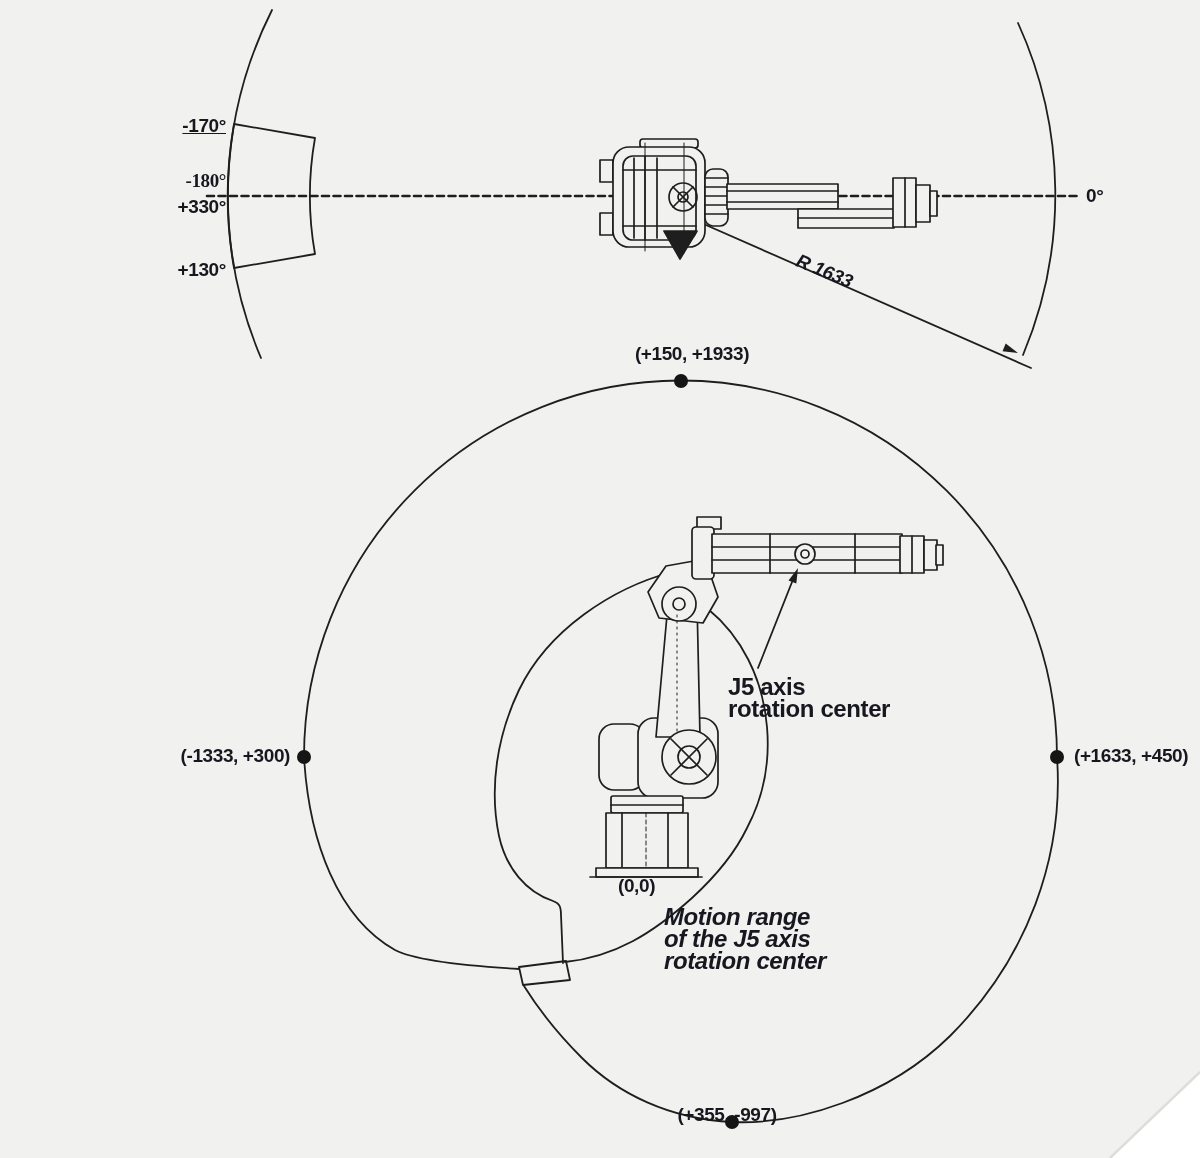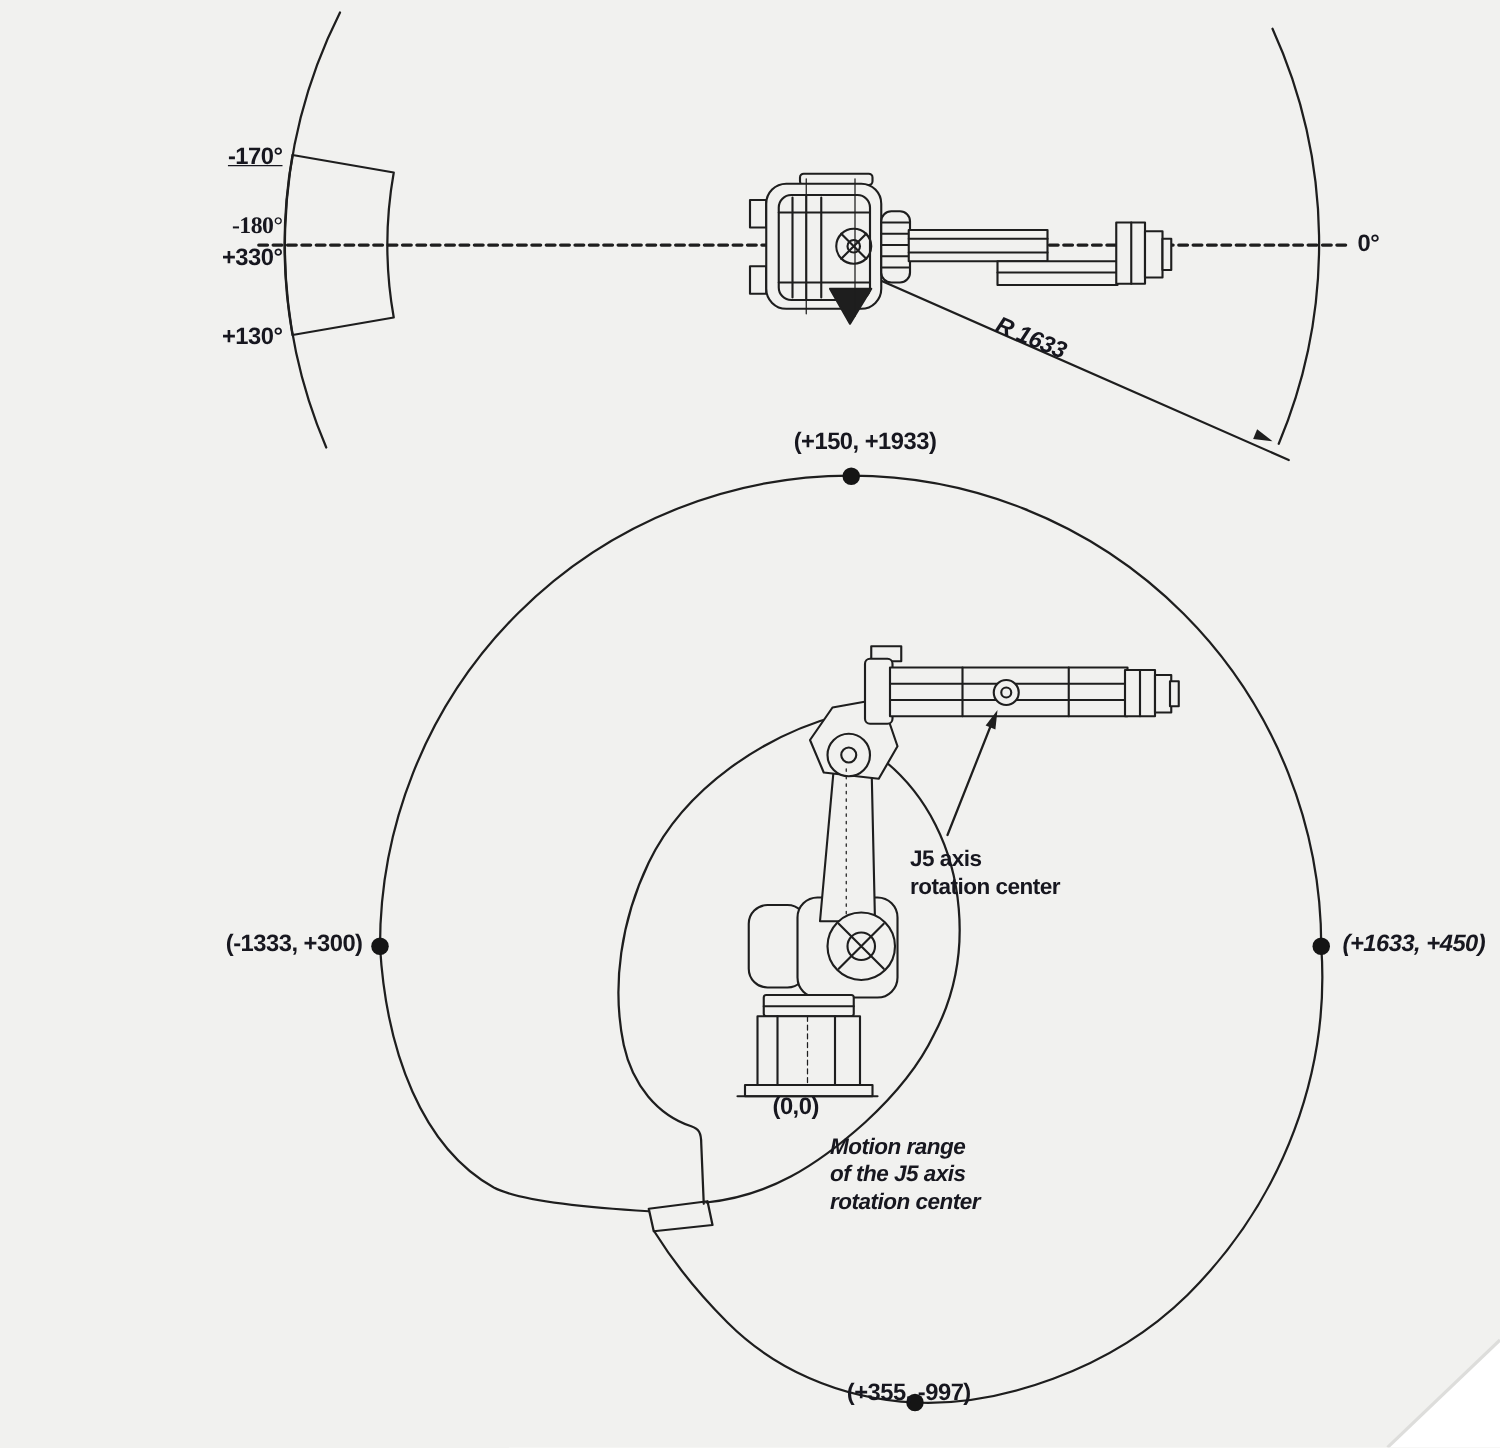--- a/index.html
+++ b/index.html
@@ -21,21 +21,21 @@
     line-height:1.1;
   }
   .title{font-size:28px;letter-spacing:-0.6px;}
   .right{text-align:right;}
   .center{transform:translateX(-50%);}
   .radius{
     font-style:italic;
     transform:rotate(22.5deg);
     transform-origin:left center;
   }
-  .anno{font-size:18px;}
+  .anno{font-size:24px;}
   .anno span{display:block;line-height:22px;}
 </style>
 </head>
 <body>
 
 <div id="stage">
 
   <svg id="drawing" width="1200" height="1158" viewBox="0 0 1200 1158">
 
     <g stroke="#1e1e1e" fill="none" stroke-width="1.8" stroke-linejoin="round" stroke-linecap="round">
@@ -138,21 +138,21 @@
   <div class="lbl right" style="left:150px;width:76px;top:116px;text-decoration:underline;">-170°</div>
   <div class="lbl right" style="left:150px;width:76px;top:171px;font-family:Liberation Serif, serif;">-180°</div>
   <div class="lbl right" style="left:150px;width:76px;top:197px;">+330°</div>
   <div class="lbl right" style="left:150px;width:76px;top:260px;">+130°</div>
   <div class="lbl" style="left:1086px;top:186px;">0°</div>
 
   <div class="lbl radius" style="left:797px;top:250px;">R 1633</div>
 
   <div class="lbl center" style="left:692px;top:344px;">(+150, +1933)</div>
   <div class="lbl right" style="left:166px;width:124px;top:746px;">(-1333, +300)</div>
-  <div class="lbl" style="left:1074px;top:746px;font-style:italic;">(+1633, +450)</div>
+  <div class="lbl" style="left:1074px;top:746px;">(+1633, +450)</div>
   <div class="lbl center" style="left:727px;top:1105px;">(+355, -997)</div>
   <div class="lbl" style="left:618px;top:876px;">(0,0)</div>
 
   <div class="lbl anno" style="left:728px;top:676px;">
     <span>J5 axis</span>
     <span>rotation center</span>
   </div>
 
   <div class="lbl anno" style="left:664px;top:906px;font-style:italic;">
     <span>Motion range</span>

